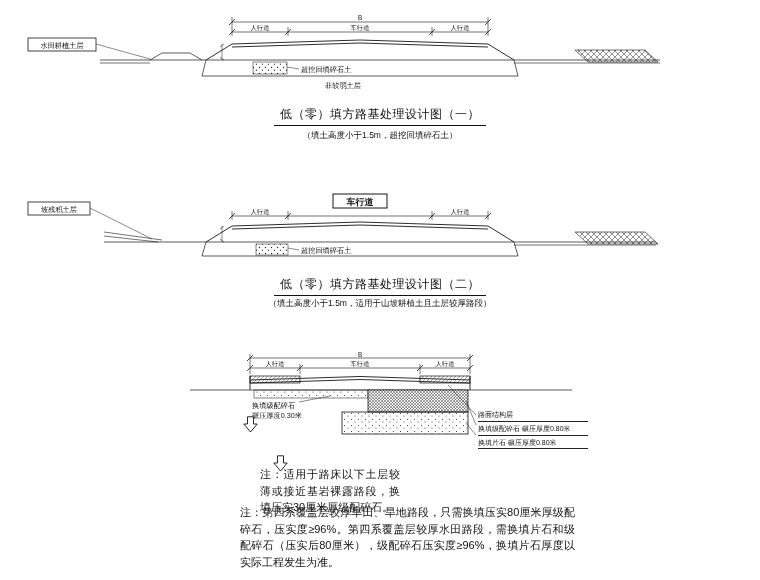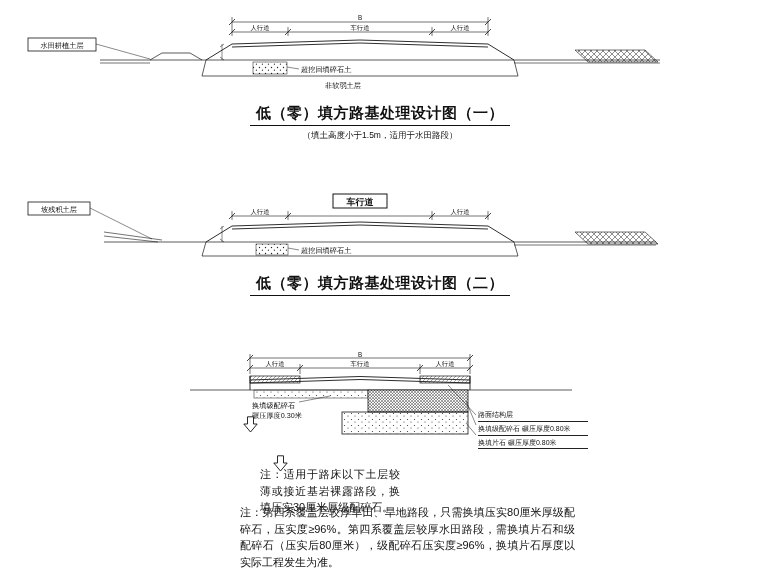--- a/index.html
+++ b/index.html
@@ -8,21 +8,21 @@
     font-family:"Liberation Sans","DejaVu Sans",sans-serif;color:#111;
     overflow:hidden;margin:0 auto;
   }
   .abs{position:absolute;}
   svg text{fill:#111;font-family:"Liberation Sans","DejaVu Sans",sans-serif;}
   .ts6{font-size:6.3px;}
   .ts7{font-size:7.2px;}
   .ts9{font-size:9px;font-weight:bold;}
   .trow{left:0;width:760px;text-align:center;}
   .title{
-    display:inline-block;font-weight:bold;font-size:15px;letter-spacing:0.5px;
+    display:inline-block;font-weight:normal;font-size:12px;letter-spacing:0.5px;
     border-bottom:1.5px solid #111;padding:0 6px 2px;
   }
   .subtitle{font-size:8.5px;}
   .note{font-size:11px;line-height:1.5;text-align:justify;margin-top:36px;}
   .rnote{font-size:7px;line-height:1.4;}
   .rnote div{border-bottom:0.5px solid #222;margin-bottom:2px;padding-bottom:1px;white-space:nowrap;}
 </style>
 </head>
 <body>
 
@@ -74,21 +74,21 @@
     <g>
       <rect x="28" y="26" width="68" height="13" fill="#ffffff" stroke="#161616" stroke-width="0.8"></rect>
       <text x="62" y="35.5" text-anchor="middle" class="ts7">水田耕植土层</text>
       <path d="M96 32 L132 42 L150 47" stroke="#161616" stroke-width="0.5" fill="none"></path>
     </g>
   </svg>
   <div class="abs trow" style="top:104px">
     <span class="title">低（零）填方路基处理设计图（一）</span>
   </div>
   <div class="abs trow" style="top:124px">
-    <span class="subtitle">（填土高度小于1.5m，适用于水田路段）</span>
+    <span class="subtitle">（填土高度小于1.5m，超挖回填碎石土）</span>
   </div>
 
   <svg class="abs" style="left:0;top:192px" width="760" height="72" viewBox="0 0 760 72">
     <defs>
       <pattern id="dots2" width="6" height="6" patternUnits="userSpaceOnUse">
         <circle cx="1.5" cy="1.5" r="0.7" fill="#222"></circle>
         <circle cx="4.4" cy="4.2" r="0.6" fill="#222"></circle>
       </pattern>
       <pattern id="xh2" width="6" height="6" patternUnits="userSpaceOnUse">
         <path d="M0 6 L6 0 M0 0 L6 6" stroke="#222" stroke-width="0.5" fill="none"></path>
@@ -129,20 +129,23 @@
     <polygon points="575,40 645,40 658,52 588,52" fill="url(#xh2)" stroke="#161616" stroke-width="0.6"></polygon>
     <g>
       <rect x="28" y="10" width="62" height="13" fill="#ffffff" stroke="#161616" stroke-width="0.8"></rect>
       <text x="59" y="19.5" text-anchor="middle" class="ts7">坡残积土层</text>
       <path d="M90 16 L138 40 L152 47" stroke="#161616" stroke-width="0.5" fill="none"></path>
     </g>
   </svg>
   <div class="abs trow" style="top:274px">
     <span class="title">低（零）填方路基处理设计图（二）</span>
   </div>
+  <div class="abs trow" style="top:292px">
+    <span class="subtitle">（填土高度小于1.5m，适用于山坡耕植土且土层较厚路段）</span>
+  </div>
 
   <svg class="abs" style="left:0;top:352px" width="760" height="108" viewBox="0 0 760 108">
     <defs>
       <pattern id="dense3" width="3" height="3" patternUnits="userSpaceOnUse">
         <rect width="3" height="3" fill="#ffffff"></rect>
         <circle cx="1" cy="1" r="0.75" fill="#111"></circle>
         <circle cx="2.4" cy="2.3" r="0.5" fill="#111"></circle>
       </pattern>
       <pattern id="light3" width="7" height="6" patternUnits="userSpaceOnUse">
         <circle cx="1.5" cy="1.5" r="0.6" fill="#333"></circle>

